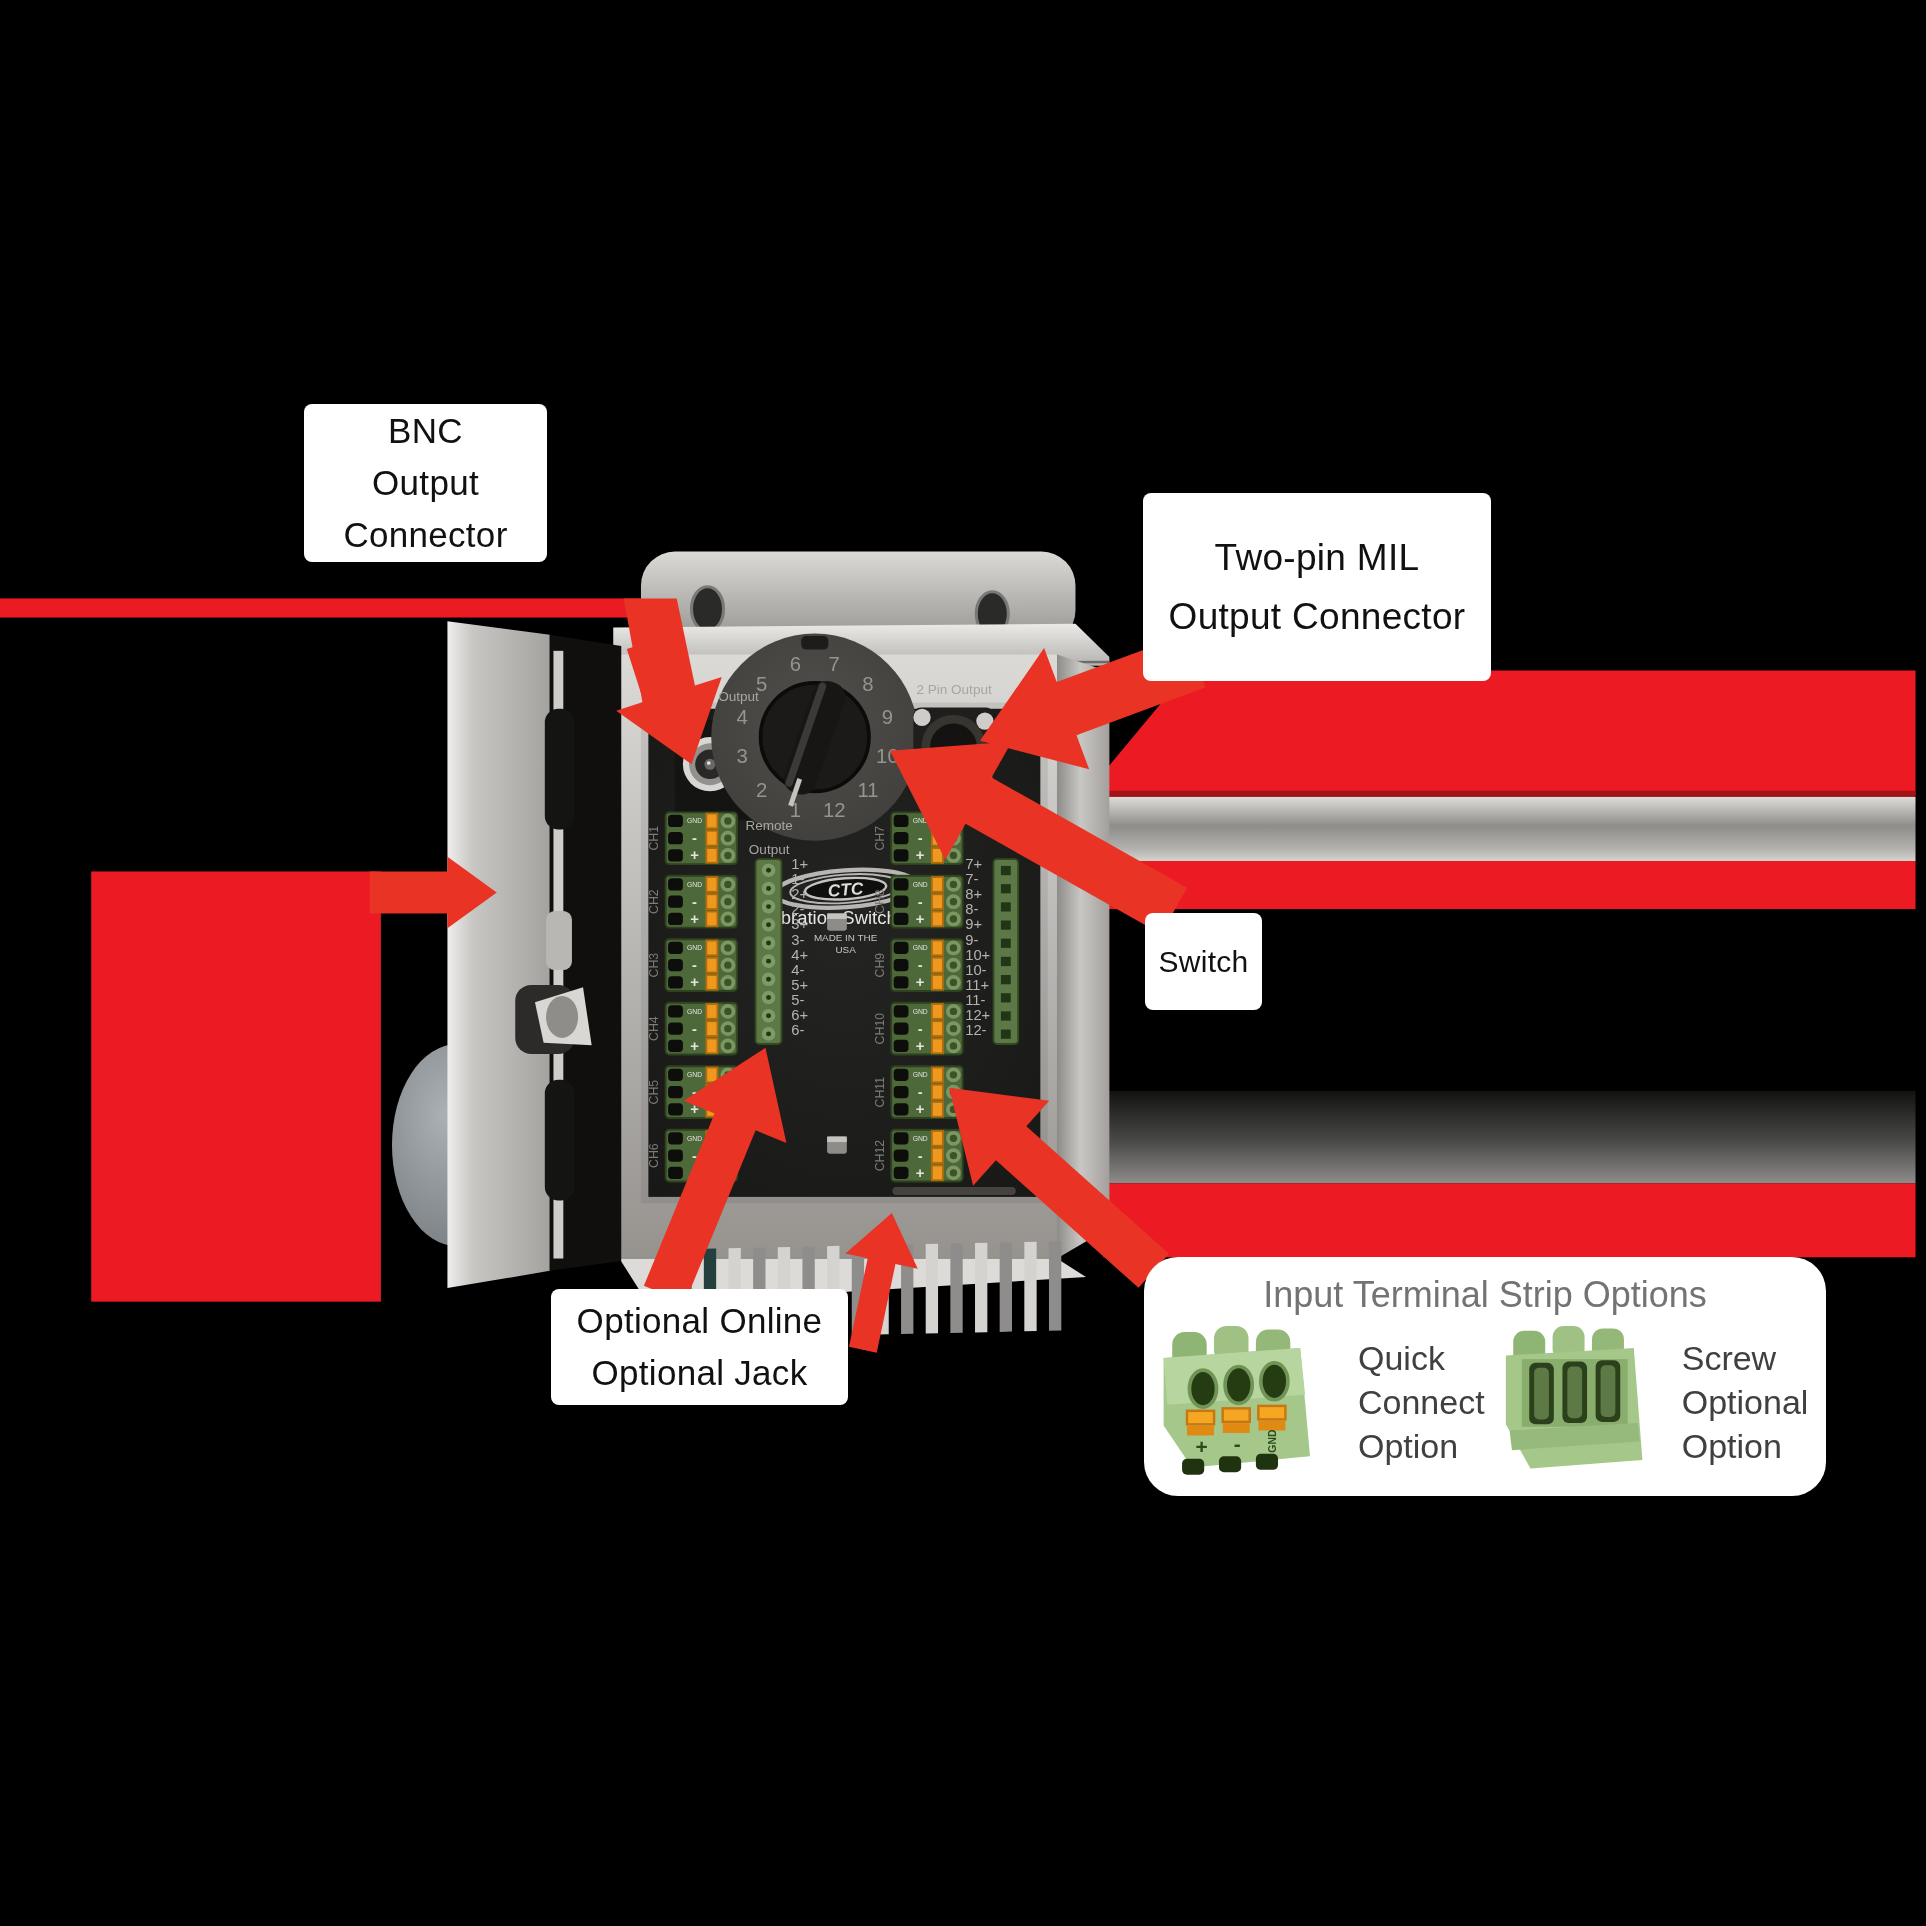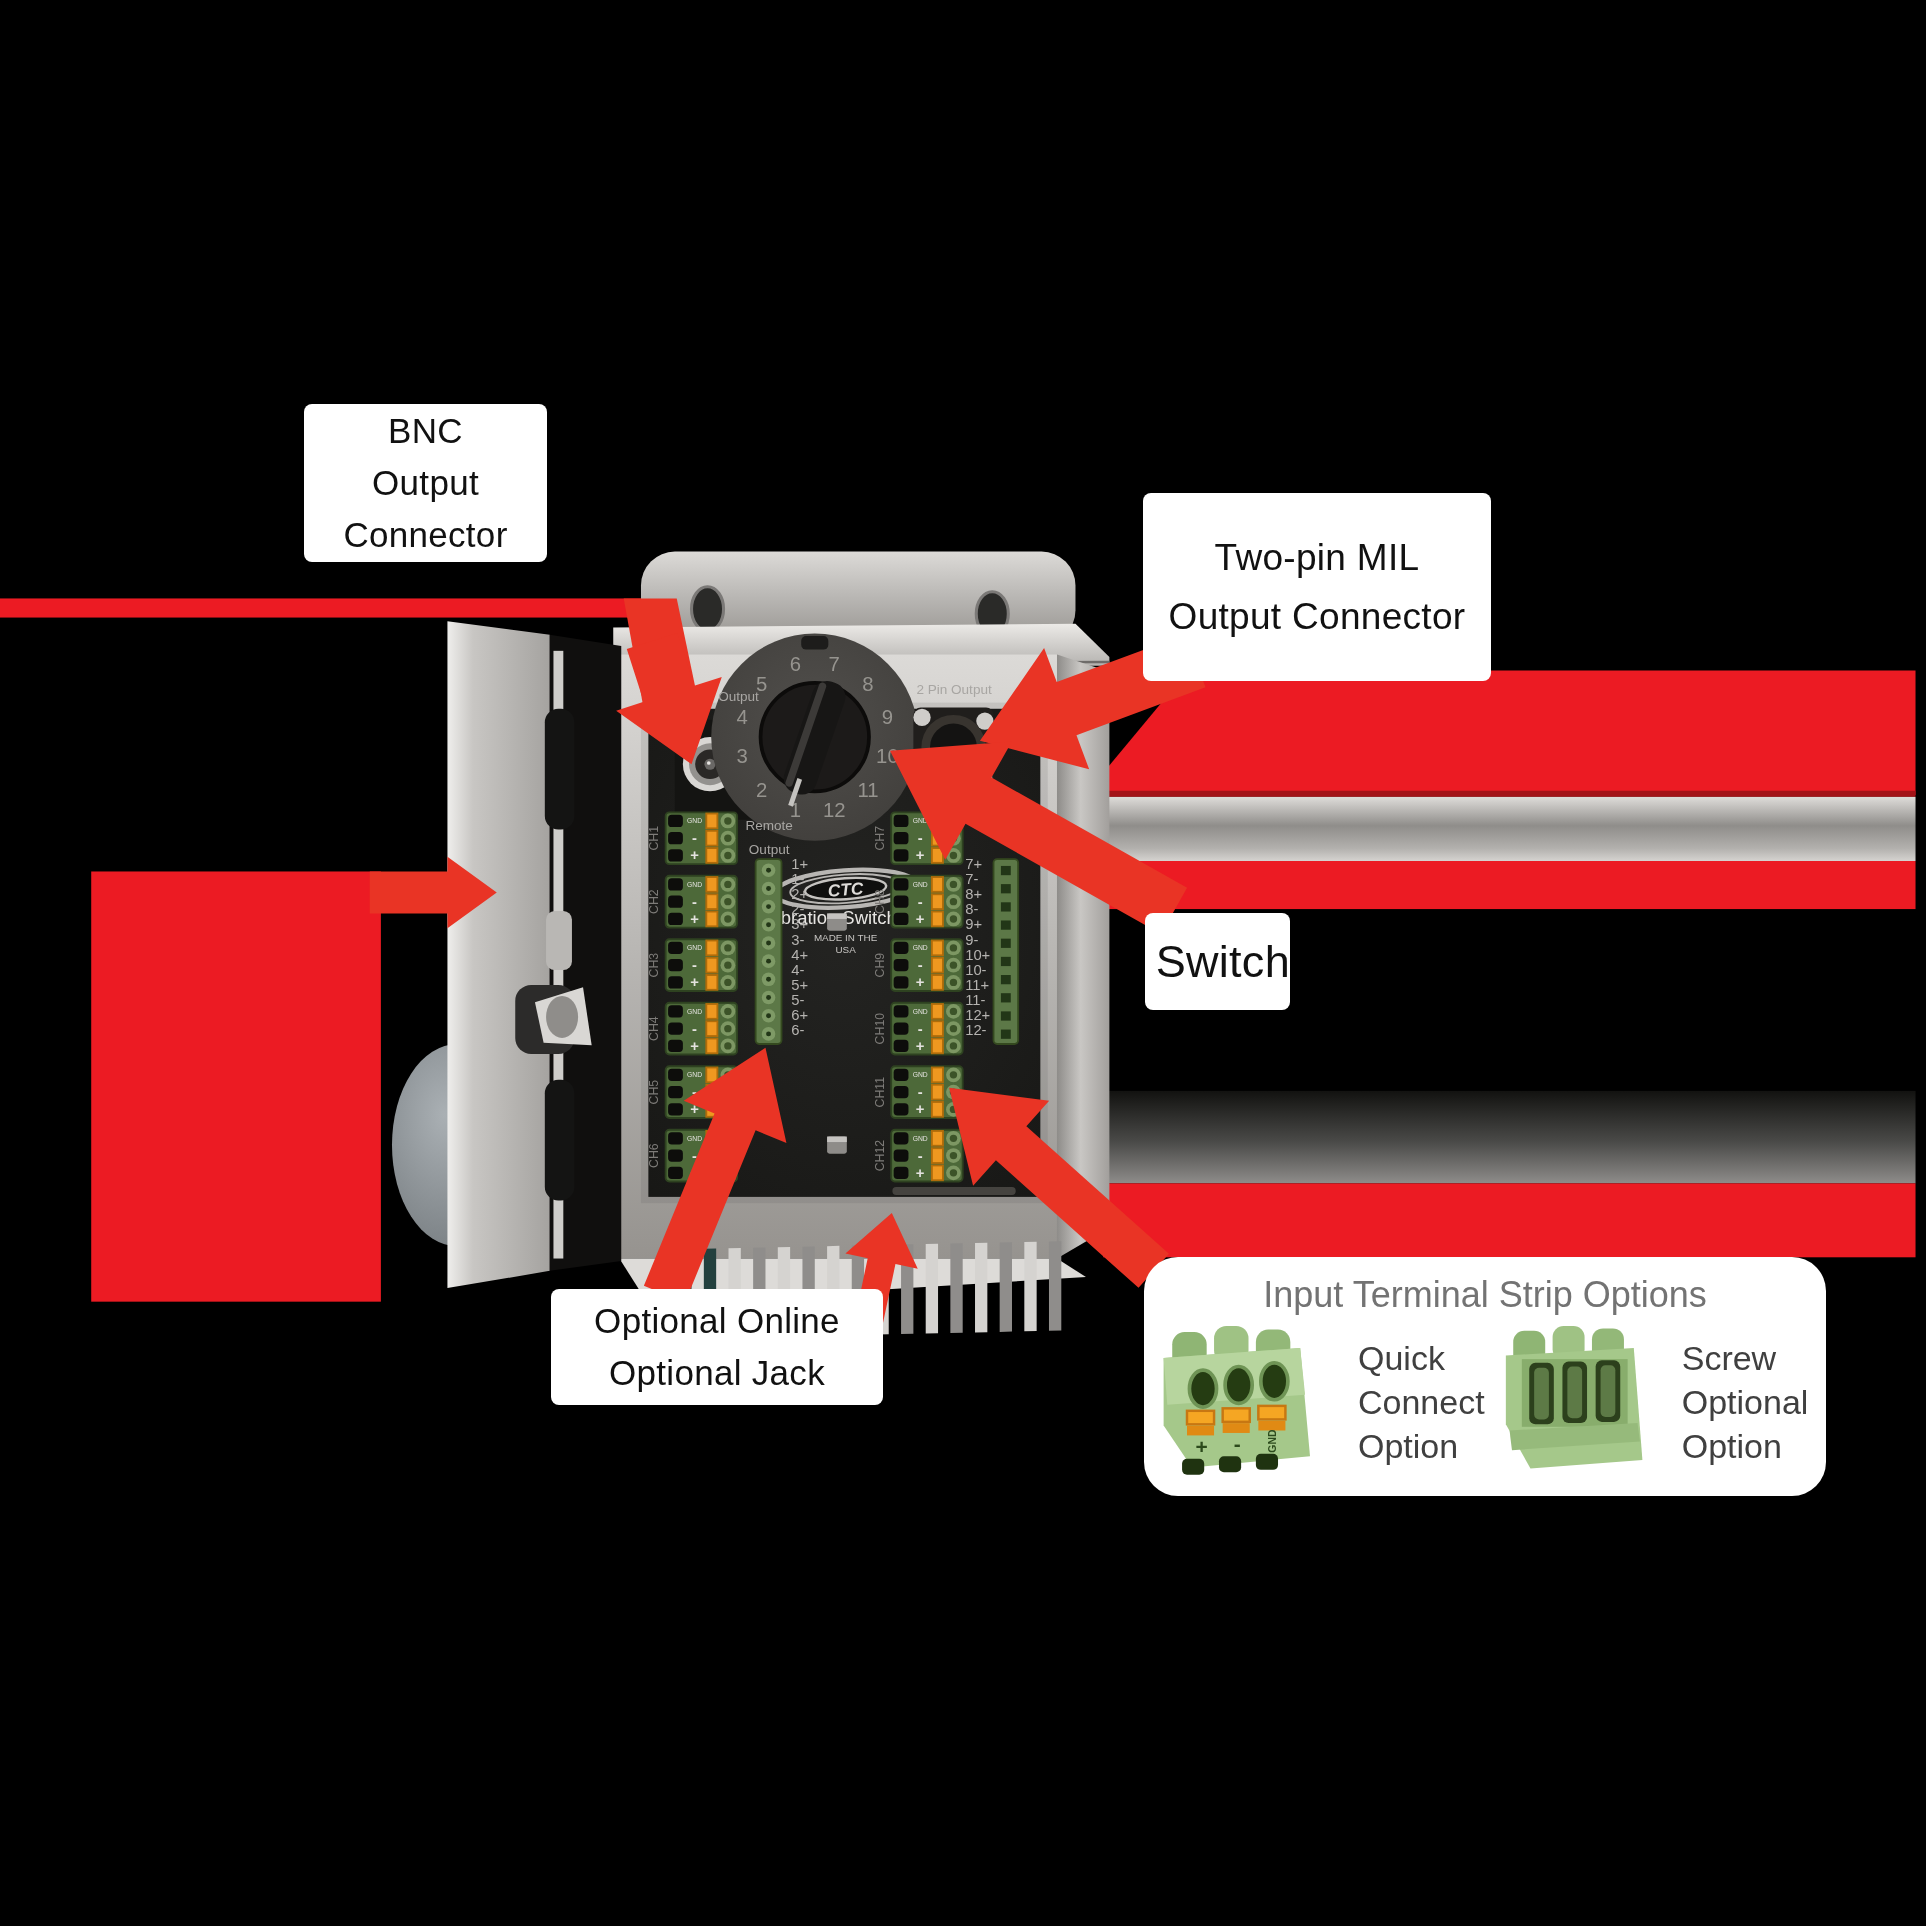--- a/index.html
+++ b/index.html
@@ -6,22 +6,22 @@
   #stage{position:relative;width:1926px;height:1926px;background:#000;overflow:hidden;
          font-family:"Liberation Sans", sans-serif;}
   #scene{position:absolute;left:0;top:0;}
   .label{position:absolute;background:#fff;border-radius:8px;color:#111;
          display:flex;flex-direction:column;justify-content:center;align-items:center;
          text-align:center;font-weight:400;letter-spacing:0.3px;}
   .label .ln{display:block;}
   #lbl-bnc{left:304px;top:404px;width:243px;height:158px;font-size:35px;line-height:52px;}
   #lbl-mil{left:1143px;top:493px;width:348px;height:188px;font-size:37px;line-height:59px;}
   #lbl-card{left:99px;top:748px;width:285px;height:103px;font-size:35px;line-height:49px;}
-  #lbl-switch{left:1145px;top:913px;width:145px;height:97px;font-size:45px;line-height:37px;align-items:flex-end;}
-  #lbl-exp{left:551px;top:1289px;width:332px;height:116px;font-size:35px;line-height:52px;}
+  #lbl-switch{left:1145px;top:913px;width:117px;height:97px;font-size:30px;line-height:37px;}
+  #lbl-exp{left:551px;top:1289px;width:297px;height:116px;font-size:35px;line-height:52px;}
   #options-box{position:absolute;left:1144px;top:1257px;width:682px;height:239px;
          background:#fff;border-radius:34px;}
   #options-title{position:absolute;left:0;top:17px;width:100%;text-align:center;
          font-size:36px;color:#737373;}
   .opt-row{position:absolute;left:11px;top:62px;width:660px;height:166px;display:flex;
          align-items:center;justify-content:space-between;}
   .opt-col{display:flex;flex-direction:column;justify-content:center;text-align:left;
          font-size:34px;line-height:44px;color:#404040;}
   .opt-svg{flex:0 0 auto;}
 </style>

